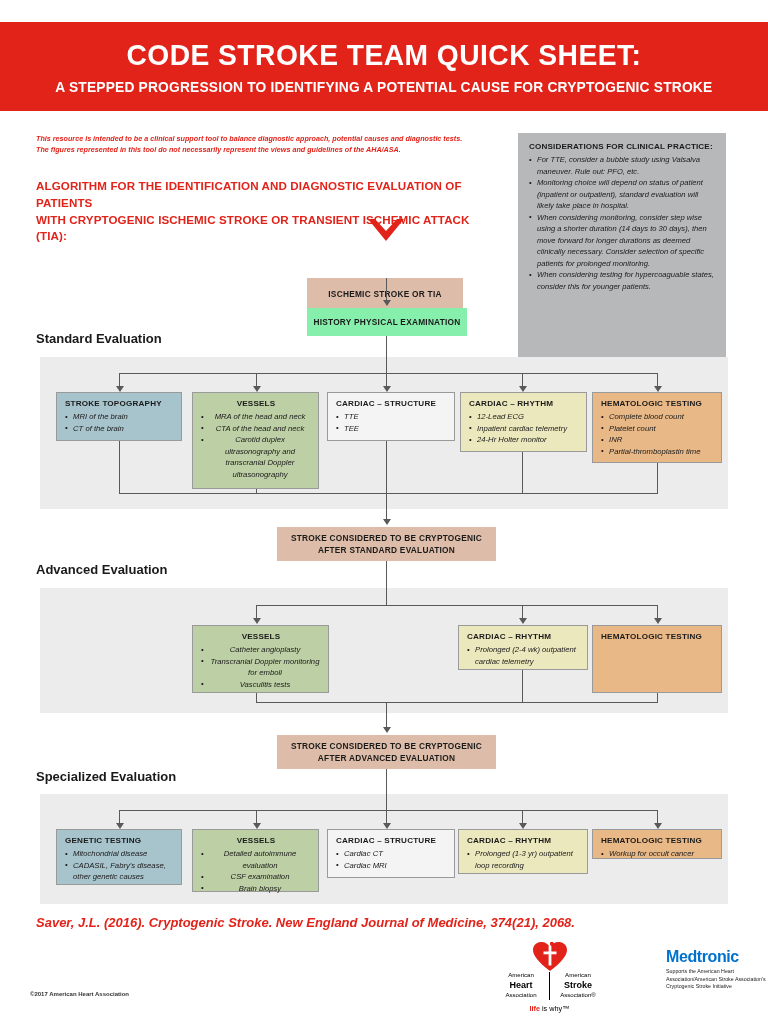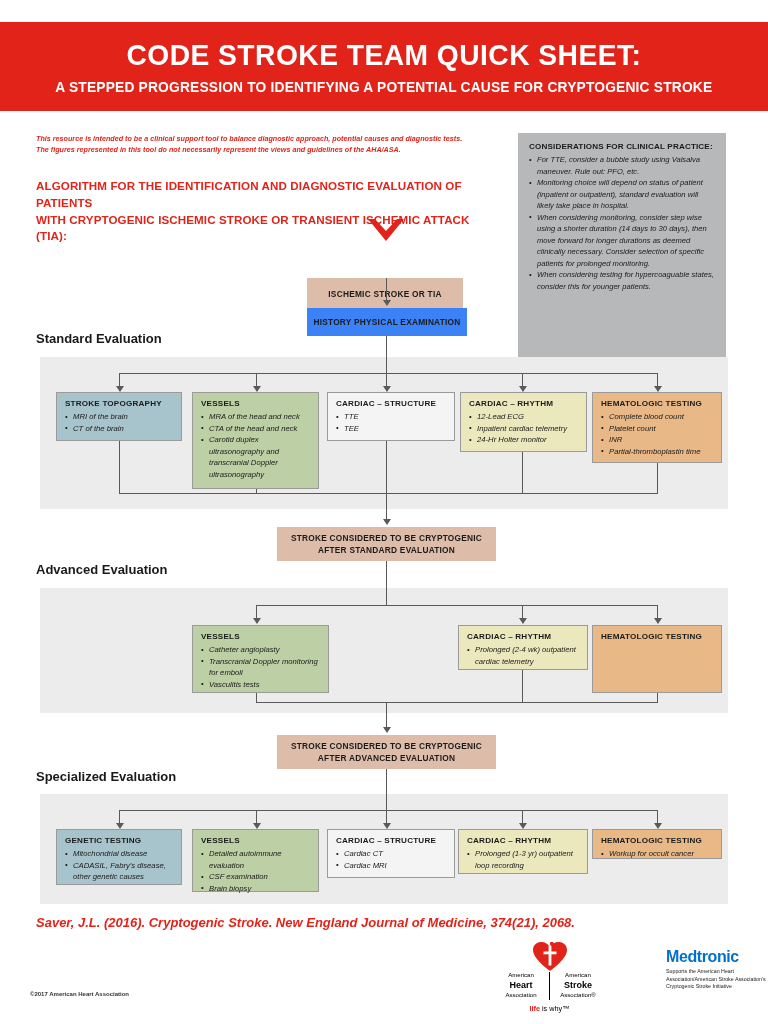--- a/index.html
+++ b/index.html
@@ -102,21 +102,21 @@
     position: absolute;
     display: flex; align-items: center; justify-content: center;
     text-align: center;
     font-size: 8.3px;
     font-weight: bold;
     color: #1a1a1a;
     letter-spacing: 0.25px;
     line-height: 1.5;
   }
   .fb-tan  { background: #ddbda9; }
-  .fb-blue { background: #3b82f6; text-align: right; }
+  .fb-blue { background: #86efac; text-align: right; }
 
   
   .band {
     position: absolute;
     background: #ececec;
   }
   .band-label {
     position: absolute;
     font-size: 13px;
     font-weight: bold;
@@ -144,21 +144,21 @@
     color: #1a1a1a;
     line-height: 1.5;
     padding-left: 8px;
   }
   .cat ul li::before {
     content: "•";
     position: absolute; left: 0; top: -0.5px;
     font-style: normal;
   }
   .c-blue   { background: #a7c3cc; }
-  .c-green  { background: #bdcfa4; }
+  .c-green  { background: #bdcfa4; text-align: center; }
   .c-white  { background: #f4f4f4; }
   .c-yellow { background: #ece8bd; }
   .c-orange { background: #e8b887; }
 
   
   .vline  { position: absolute; background: #595959; width: 1.4px; }
   .hline  { position: absolute; background: #595959; height: 1.4px; }
   .arrowhead {
     position: absolute;
     width: 0; height: 0;

